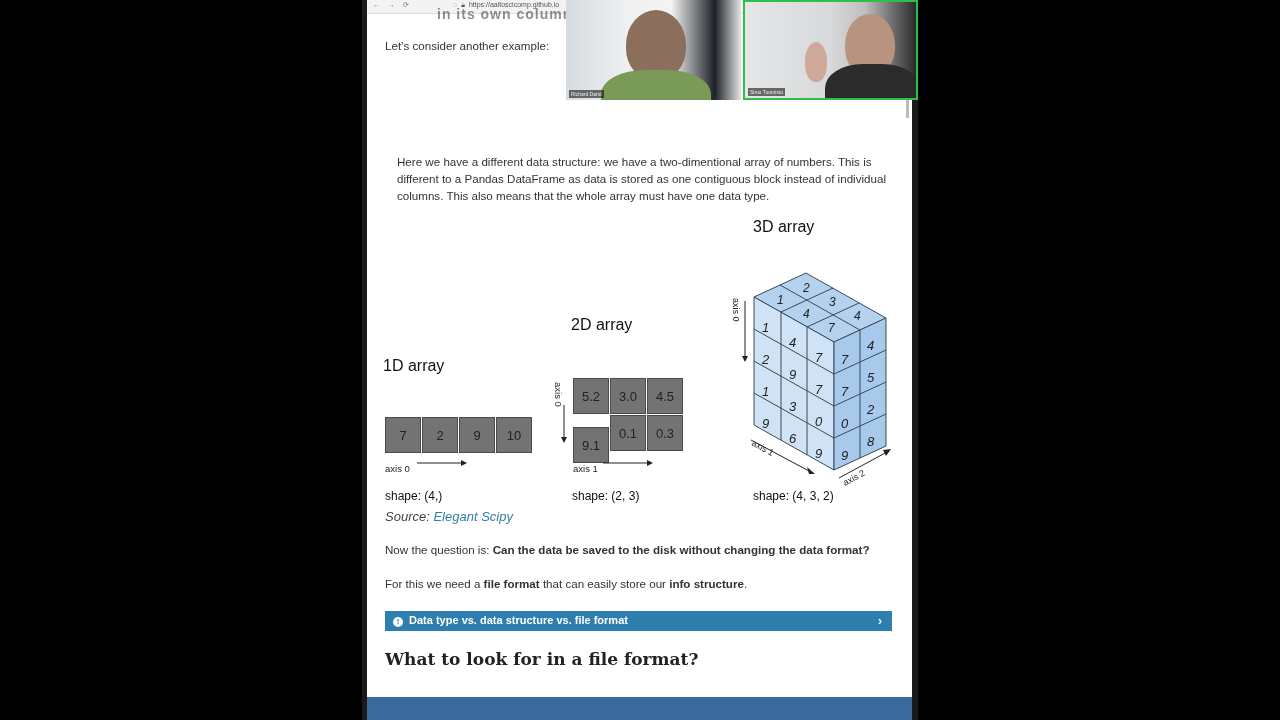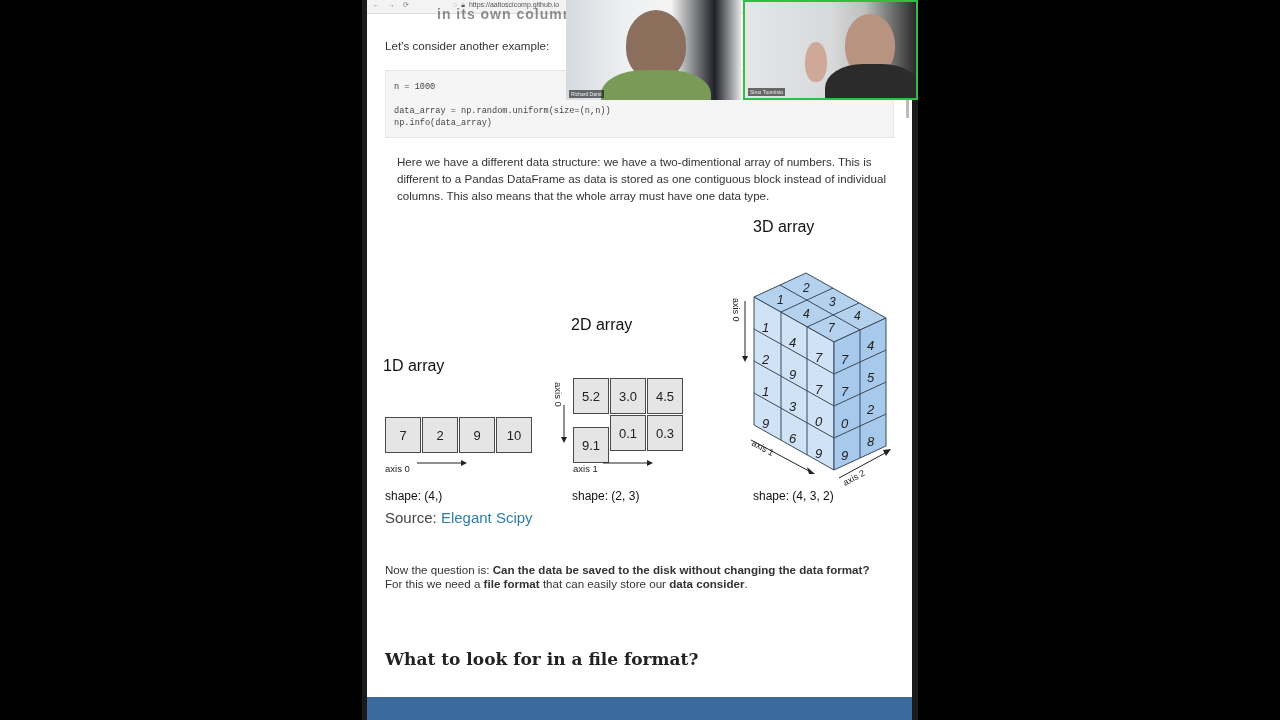--- a/index.html
+++ b/index.html
@@ -6,24 +6,24 @@
   .screen{position:absolute;left:362px;top:0;width:556px;height:720px;background:#1a1a1a;}
   .browser{position:absolute;left:367px;top:0;width:545px;height:697px;background:#fff;overflow:hidden;}
   .urlbar{position:absolute;left:0;top:0;width:545px;height:13px;background:#f3f3f3;border-bottom:1px solid #ddd;font-size:7px;color:#777;}
   .urlbar .nav{position:absolute;left:6px;top:1px;display:flex;gap:8px;}
   .urlbar .addr{position:absolute;left:86px;top:1px;display:flex;gap:4px;color:#555;}
   .page-heading-cut{position:absolute;left:70px;top:6px;font-size:14px;font-weight:bold;color:#333;opacity:.55;letter-spacing:1px;}
   .p{position:absolute;left:18px;font-size:11.6px;color:#333;line-height:17px;width:480px;}
   .code{position:absolute;left:18px;top:70px;width:507px;height:66px;background:#f5f5f5;border:1px solid #e6e6e6;font-family:"Liberation Mono",monospace;font-size:8.6px;color:#444;}
   .code div{position:absolute;left:8px;}
   .fig-title{position:absolute;font-size:16px;color:#111;}
-  .cell{position:absolute;width:34px;height:34px;background:#e5e5e5;border:1.5px solid #4a4a4a;box-sizing:border-box;display:flex;align-items:center;justify-content:center;font-size:13px;color:#222;}
+  .cell{position:absolute;width:34px;height:34px;background:#737373;border:1.5px solid #4a4a4a;box-sizing:border-box;display:flex;align-items:center;justify-content:center;font-size:13px;color:#222;}
   .axis-label{position:absolute;font-size:9.5px;color:#222;}
   .shape{position:absolute;font-size:12px;color:#111;}
-  .source{position:absolute;left:18px;top:509px;font-size:15px;color:#444;}
+  .source{position:absolute;left:18px;top:509px;font-size:13px;font-style:italic;color:#444;}
   .source a{color:#2e7fa8;}
   .admon{position:absolute;left:18px;top:611px;width:507px;height:20px;background:#2e7fb0;color:#fff;font-size:11px;font-weight:bold;box-sizing:border-box;padding:3px 8px;}
   .admon .chev{position:absolute;right:10px;top:3px;font-size:12px;}
   .h2{position:absolute;left:18px;top:649px;font-size:17px;font-weight:bold;color:#222;font-family:"DejaVu Serif",serif;}
   .cut-text{position:absolute;left:18px;top:688px;font-size:11px;color:#444;}
   .taskbar{position:absolute;left:367px;top:697px;width:545px;height:23px;background:#3d6a9e;}
   .scroll{position:absolute;left:906px;top:100px;width:3px;height:18px;background:#bbb;}
   .video{position:absolute;top:0;height:100px;background:#777;overflow:hidden;}
   .v1{left:566px;width:175px;background:linear-gradient(90deg,#d6dbe0 0%,#eef0f1 35%,#f4f4f4 60%,#1e2128 85%,#e6e6e6 100%);}
   .v2{left:743px;width:175px;border:2px solid #2fbf47;box-sizing:border-box;background:linear-gradient(90deg,#e5e6e7 0%,#d8d9da 50%,#bfbfbf 70%,#2a2a2a 100%);}
@@ -47,25 +47,20 @@
       <span>◌</span>
       <span>🔒︎</span>
       <span>https://aaltoscicomp.github.io</span>
     </div>
   </div>
 
   <div class="page-heading-cut">in its own column</div>
 
   <div class="p" style="top:37px;">Let’s consider another example:</div>
 
-  <div class="code">
-    <div style="top:11px">n = 1000</div>
-    <div style="top:35px">data_array = np.random.uniform(size=(n,n))</div>
-    <div style="top:47px">np.info(data_array)</div>
-  </div>
 
   <div class="p" style="top:153px;width:490px;margin-left:12px;">Here we have a different data structure: we have a two-dimentional array of numbers. This is different to a Pandas DataFrame as data is stored as one contiguous block instead of individual columns. This also means that the whole array must have one data type.</div>
 
   <div>
     <div class="fig-title" style="left:16px;top:357px;">1D array</div>
     <div class="fig-title" style="left:204px;top:316px;">2D array</div>
     <div class="fig-title" style="left:386px;top:218px;">3D array</div>
 
     <div class="cell" style="left:18px;top:417px;width:36px;height:36px;">7</div>
     <div class="cell" style="left:55px;top:417px;width:36px;height:36px;">2</div>
@@ -162,27 +157,32 @@
       <text x="0" y="0" font-size="9" fill="#222" transform="translate(118,218) rotate(-28)">axis 2</text>
     </svg>
     <div class="shape" style="left:386px;top:489px;">shape: (4, 3, 2)</div>
 
     <div class="source">
       <span>Source:</span>
       <a>Elegant Scipy</a>
     </div>
   </div>
 
-  <div class="p" style="top:541px;width:520px;margin-top:20px;">
+  <div class="p" style="top:541px;width:520px;">
     <span>Now the question is: </span><b>Can the data be saved to the disk without changing the data format?</b>
   </div>
   <div class="p" style="top:575px;width:520px;">
-    <span>For this we need a </span><b>file format</b><span> that can easily store our </span><b>data consider</b><span>.</span>
+    <span>For this we need a </span><b>file format</b><span> that can easily store our </span><b>info structure</b><span>.</span>
   </div>
 
+  <div class="admon">
+    <span style="display:inline-block;width:10px;height:10px;border-radius:50%;background:#fff;color:#2e7fb0;font-size:8px;text-align:center;line-height:10px;margin-right:3px;">!</span>
+    <span>Data type vs. data structure vs. file format</span>
+    <span class="chev">›</span>
+  </div>
 
   <div class="h2">What to look for in a file format?</div>
 </div>
 
 <div class="scroll"></div>
 <div class="taskbar"></div>
 
 <div class="video v1">
   <div class="person" style="left:60px;top:10px;width:60px;height:70px;background:#8b6e5c;"></div>
   <div class="person" style="left:35px;top:70px;width:110px;height:60px;background:#7a9a57;border-radius:40% 40% 0 0;"></div>

